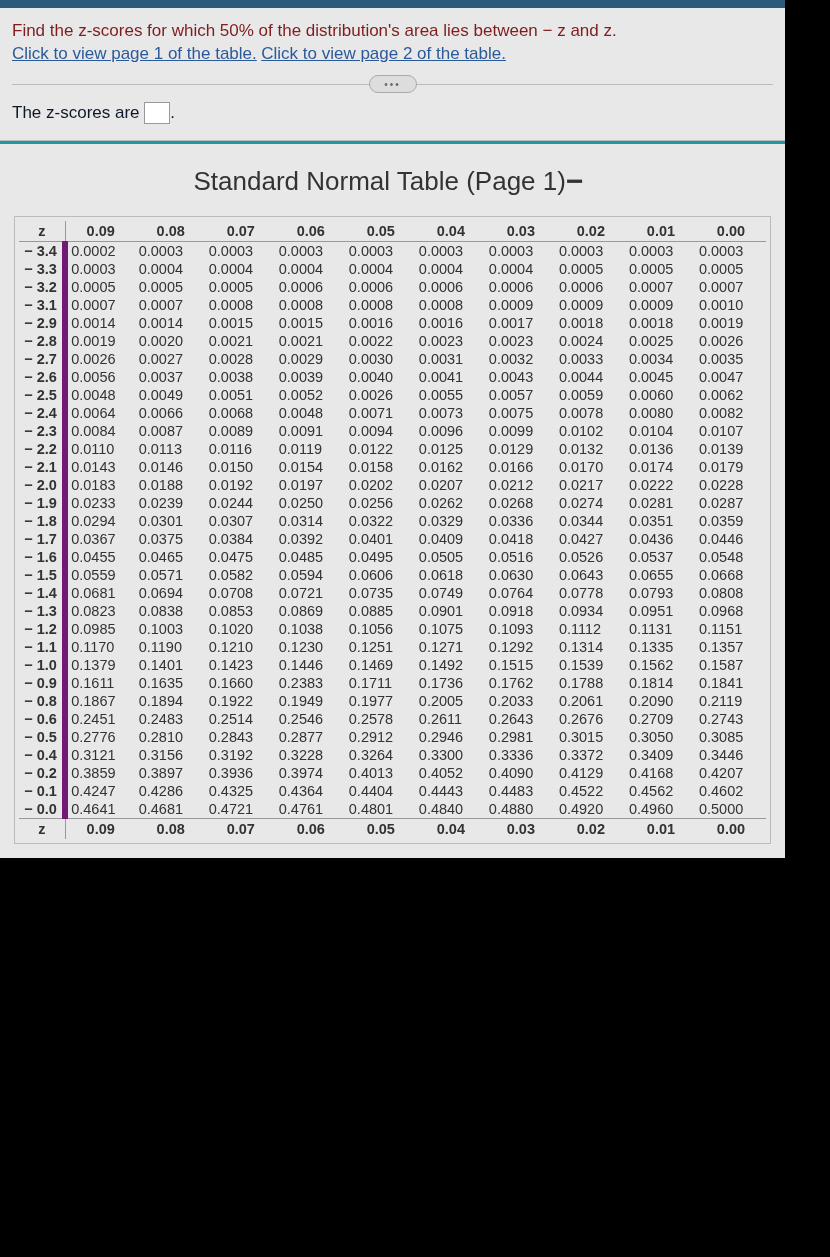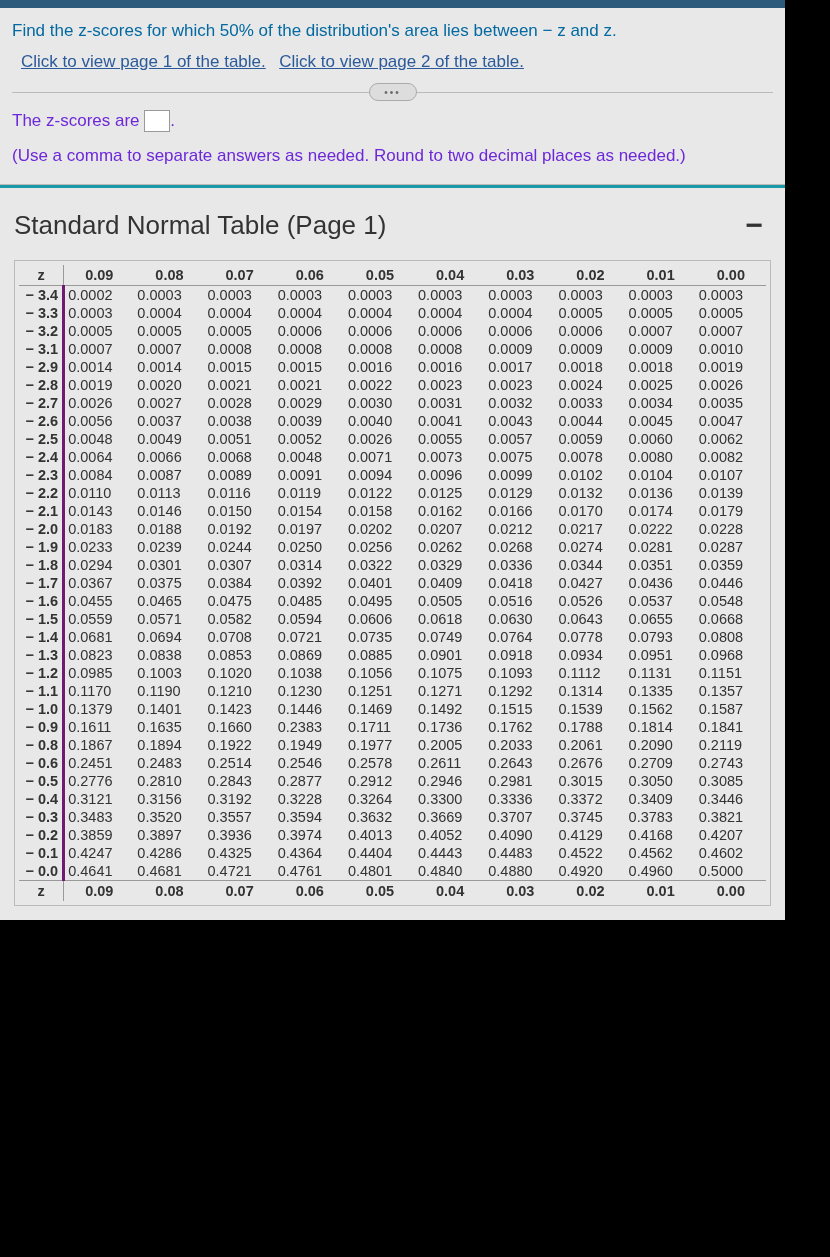--- a/index.html
+++ b/index.html
@@ -22,28 +22,27 @@
       background: #2b5a7a;
     }
     .section {
       padding: 10px 12px;
       border-bottom: 1px solid #bbb;
       background: #e8e8e8;
     }
     .question-text {
       font-size: 17px;
       line-height: 1.5;
-      color: #0369a1;
-      margin-bottom: 8px;
+      color: #7f1d1d;
+      margin-bottom: 0;
     }
     a.link {
       color: #2b5a9a;
       text-decoration: underline;
       font-size: 17px;
-      margin-left: 9px;
     }
     .divider-with-pill {
       position: relative;
       height: 1px;
       background: #bbb;
       margin: 20px 0 10px 0;
     }
     .pill {
       position: absolute;
       left: 50%;
@@ -56,21 +55,21 @@
       border-radius: 10px;
       display: flex;
       align-items: center;
       justify-content: center;
       color: #666;
       font-size: 10px;
       letter-spacing: 2px;
     }
     .answer-line {
       font-size: 17px;
-      color: #6d28d9;
+      color: #0f172a;
       line-height: 1.4;
       padding: 6px 0;
     }
     .answer-box {
       display: inline-block;
       width: 26px;
       height: 22px;
       border: 1px solid #999;
       background: #fff;
       vertical-align: middle;
@@ -82,21 +81,21 @@
     .table-section {
       padding: 20px 14px 14px 14px;
       background: #e8e8e8;
     }
     .table-title {
       font-size: 26px;
       font-weight: normal;
       color: #333;
       margin-bottom: 18px;
       display: flex;
-      justify-content: space-between;
+      justify-content: center;
       align-items: center;
     }
     .minimize {
       font-size: 30px;
       font-weight: bold;
       color: #333;
       margin-right: 8px;
     }
     .table-wrap {
       border: 1px solid #bbb;
@@ -122,22 +121,22 @@
       font-weight: bold;
       padding: 2px 8px;
     }
     th.colhead {
       border-bottom: 1px solid #999;
       text-align: center;
       font-weight: bold;
       padding: 2px 19px;
     }
     td.rowhead {
-      border-right: 3px solid #701a75;
-      text-align: right;
+      border-right: 6px solid #701a75;
+      text-align: center;
       font-weight: bold;
       padding: 1px 4px;
     }
     td.val {
       padding: 1px 3px;
     }
     tr.bottom-head th {
       border-top: 1px solid #999;
       border-bottom: none;
     }
@@ -156,21 +155,20 @@
     <p>
       <a href="#" class="link">Click to view page 1 of the table.</a>
       <a href="#" class="link">Click to view page 2 of the table.</a>
     </p>
     <div class="divider-with-pill">
       <div class="pill">•••</div>
     </div>
     <p class="answer-line">
       <span>The z-scores are </span><span class="answer-box"></span><span>.</span>
     </p>
-    <p class="answer-line">(Use a comma to separate answers as needed. Round to two decimal places as needed.)</p>
   </div>
   <div class="teal-line"></div>
 
   <div class="table-section">
     <div class="table-title">
       <span>Standard Normal Table (Page 1)</span>
       <span class="minimize">−</span>
     </div>
 
     <div class="table-wrap">
@@ -562,33 +560,20 @@
               <td class="val">0.3192</td>
               <td class="val">0.3228</td>
               <td class="val">0.3264</td>
               <td class="val">0.3300</td>
               <td class="val">0.3336</td>
               <td class="val">0.3372</td>
               <td class="val">0.3409</td>
               <td class="val">0.3446</td>
             </tr>
             <tr>
-              <td class="rowhead">− 0.3</td>
-              <td class="val">0.3483</td>
-              <td class="val">0.3520</td>
-              <td class="val">0.3557</td>
-              <td class="val">0.3594</td>
-              <td class="val">0.3632</td>
-              <td class="val">0.3669</td>
-              <td class="val">0.3707</td>
-              <td class="val">0.3745</td>
-              <td class="val">0.3783</td>
-              <td class="val">0.3821</td>
-            </tr>
-            <tr>
               <td class="rowhead">− 0.2</td>
               <td class="val">0.3859</td>
               <td class="val">0.3897</td>
               <td class="val">0.3936</td>
               <td class="val">0.3974</td>
               <td class="val">0.4013</td>
               <td class="val">0.4052</td>
               <td class="val">0.4090</td>
               <td class="val">0.4129</td>
               <td class="val">0.4168</td>

